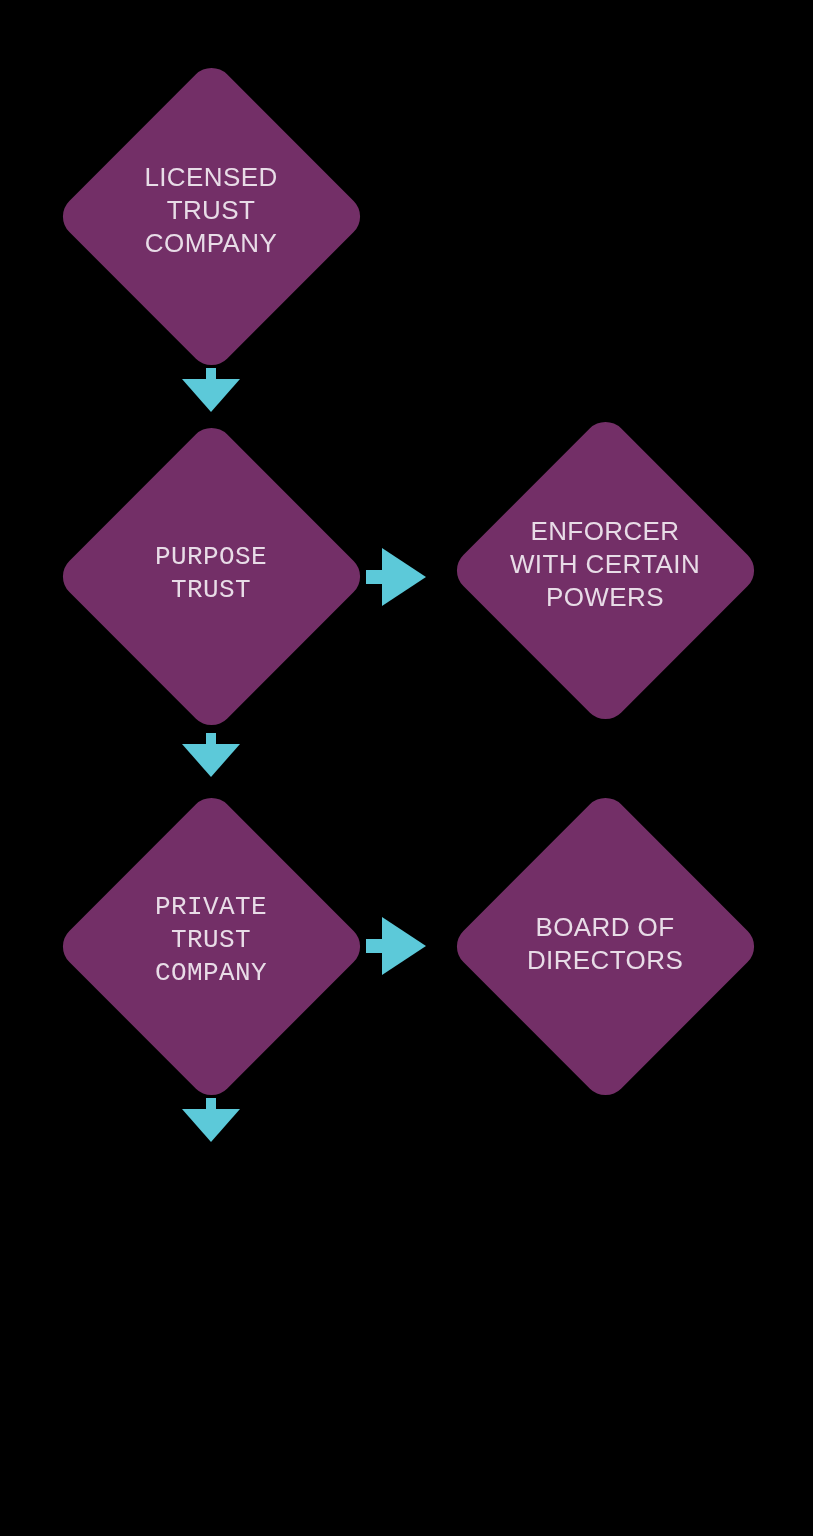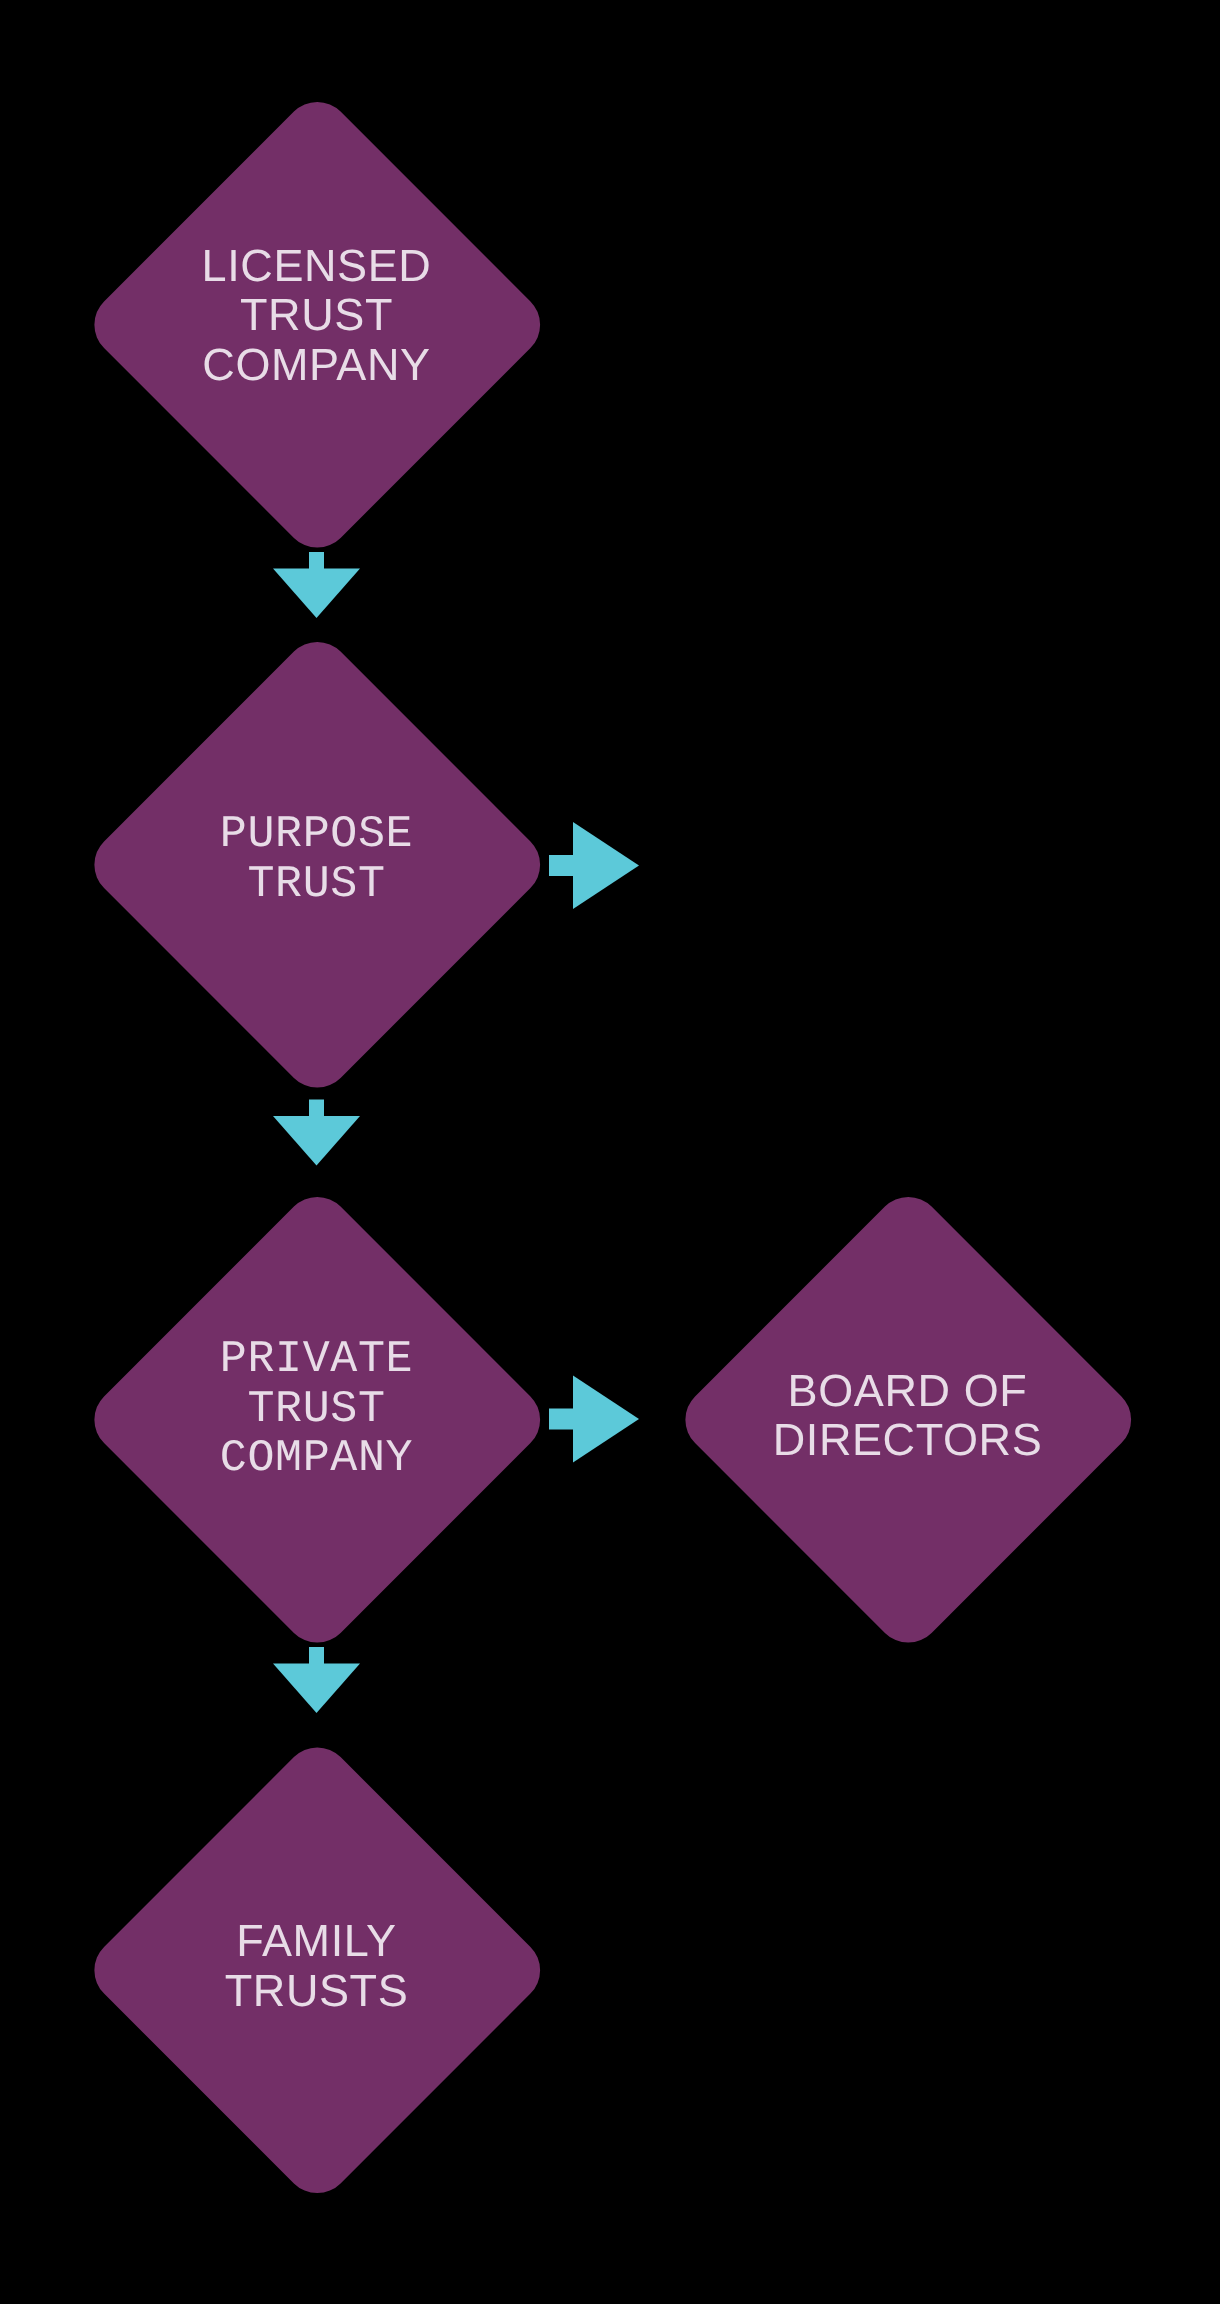--- a/index.html
+++ b/index.html
@@ -43,21 +43,21 @@
     left: 0;
     top: 0;
     width: 316px;
     height: 316px;
     display: flex;
     flex-direction: column;
     align-items: center;
     justify-content: center;
     text-align: center;
     color: #E8DCE7;
-    font-size: 30px;
+    font-size: 26px;
     line-height: 33px;
     font-weight: 300;
     letter-spacing: 0.4px;
     white-space: pre-line;
     padding-bottom: 12px;
     box-sizing: border-box;
   }
   .node.two-line .label { padding-bottom: 4px; }
 
   
@@ -132,20 +132,26 @@
     <div class="shape"></div>
     <div class="label">PURPOSE
 TRUST</div>
   </div>
 
   <div class="arrow-right" style="left:366px; top:548px;">
     <div class="stem"></div>
     <div class="head"></div>
   </div>
 
+  <div class="node three-line" style="left:447px; top:412px;">
+    <div class="shape"></div>
+    <div class="label">ENFORCER
+WITH CERTAIN
+POWERS</div>
+  </div>
 
   <div class="arrow-down" style="left:182px; top:733px;">
     <div class="stem"></div>
     <div class="head"></div>
   </div>
 
   <div class="node three-line" style="left:53px; top:788px;font-family:Liberation Mono, monospace;">
     <div class="shape"></div>
     <div class="label">PRIVATE
 TRUST
@@ -161,19 +167,14 @@
     <div class="shape"></div>
     <div class="label">BOARD OF
 DIRECTORS</div>
   </div>
 
   <div class="arrow-down" style="left:182px; top:1098px;">
     <div class="stem"></div>
     <div class="head"></div>
   </div>
 
-  <div class="node two-line" style="left:53px; top:1155px;">
-    <div class="shape"></div>
-    <div class="label">FAMILY
-TRUSTS</div>
-  </div>
 
 </div>
 
 </body></html>

